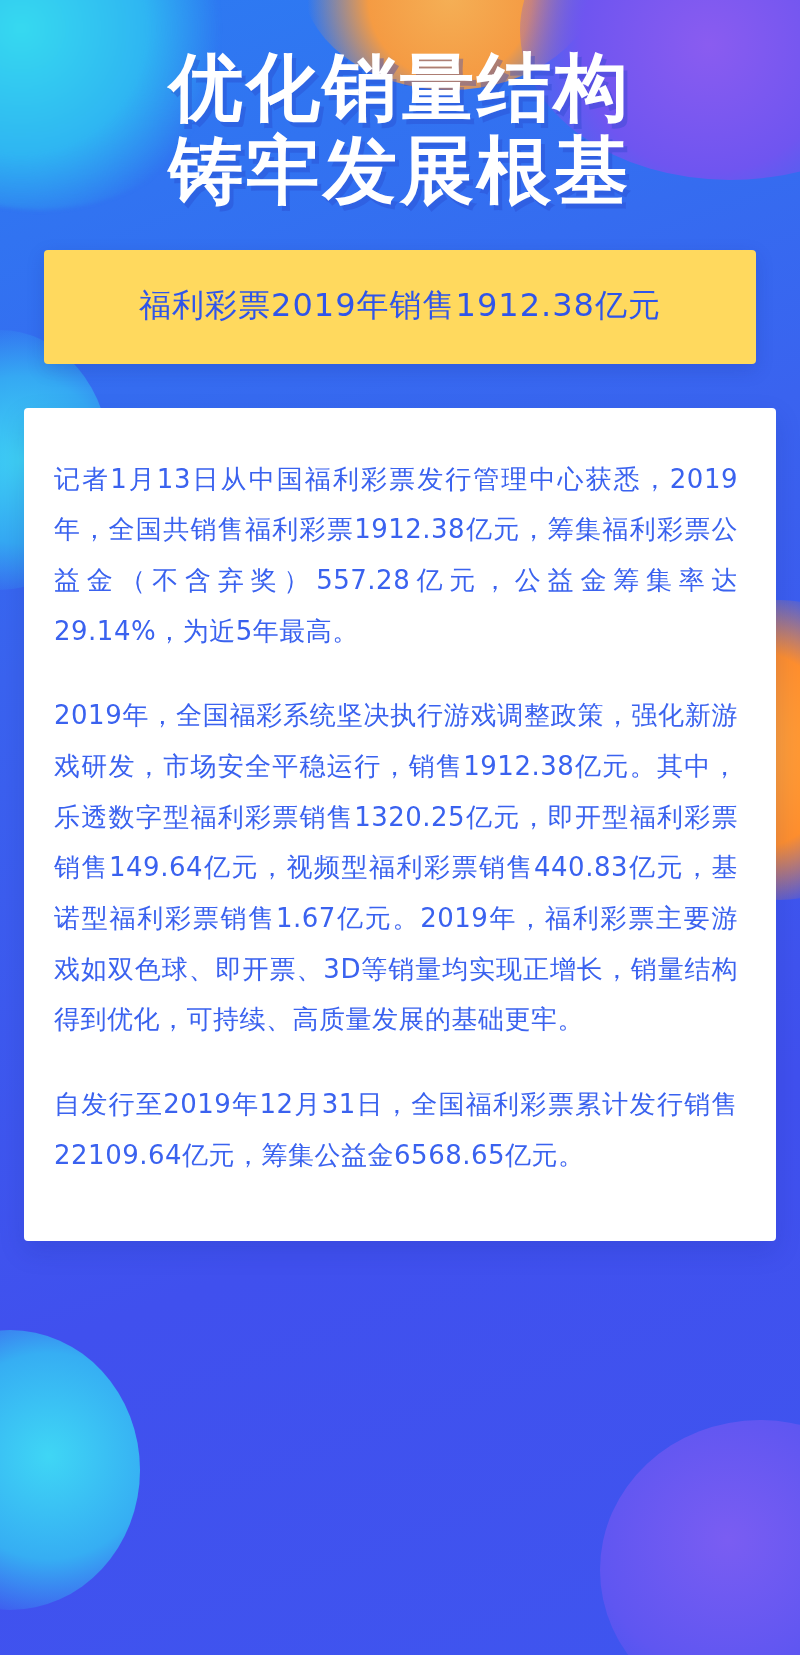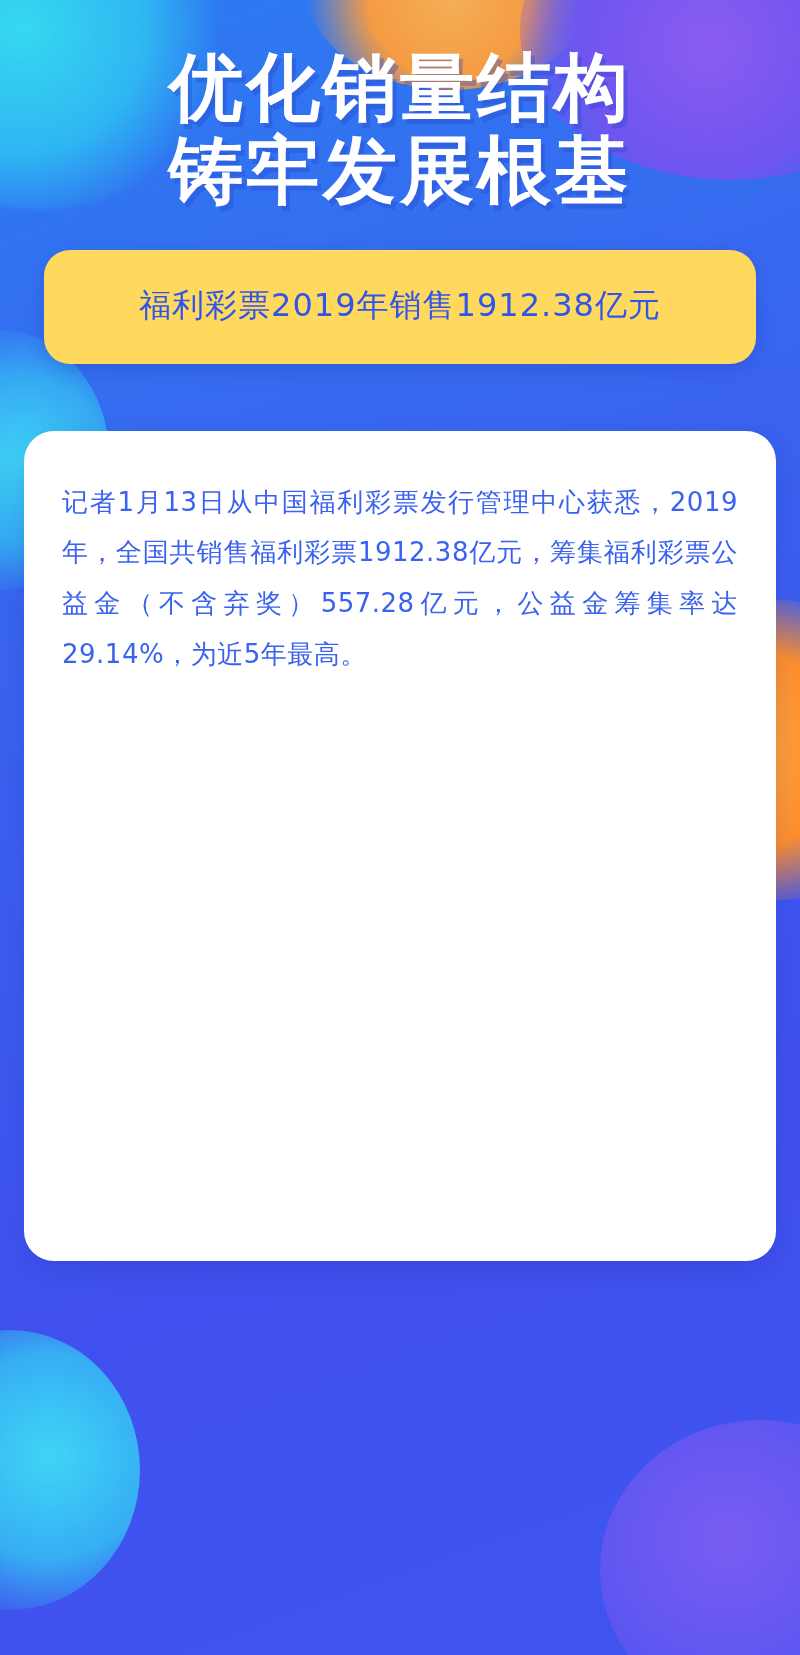--- a/index.html
+++ b/index.html
@@ -81,42 +81,42 @@
     text-shadow: 4px 5px 0 rgba(40,70,200,0.35);
     font-family: "DejaVu Sans", "Liberation Sans", sans-serif;
   }
 
   
   .callout {
     position: relative;
     z-index: 3;
     margin: 38px 44px 0 44px;
     background: #ffd95e;
-    border-radius: 26px;
+    border-radius: 4px;
     padding: 30px 26px 32px 26px;
     text-align: center;
     box-shadow: 0 6px 18px rgba(20,40,140,0.18);
   }
   .callout-line {
     display: block;
     color: #2f55ea;
     font-size: 32px;
     line-height: 1.62;
     letter-spacing: 1px;
     font-family: "DejaVu Sans", "Liberation Sans", sans-serif;
   }
 
   
   .article {
     position: relative;
     z-index: 3;
-    margin: 67px 24px 0 24px;
+    margin: 44px 24px 0 24px;
     background: #ffffff;
-    border-radius: 30px;
-    padding: 46px 38px 60px 38px;
+    border-radius: 4px;
+    padding: 46px 38px 60px 30px;
     box-shadow: 0 10px 26px rgba(20,40,140,0.16);
     min-height: 830px;
     box-sizing: border-box;
   }
   .para {
     color: #3a62ef;
     font-size: 26px;
     line-height: 1.95;
     text-align: justify;
     letter-spacing: 0.5px;
@@ -142,15 +142,17 @@
     <span class="headline-line">优化销量结构</span>
     <span class="headline-line">铸牢发展根基</span>
   </div>
 
   <div class="callout">
     <span class="callout-line">福利彩票2019年销售1912.38亿元</span>
   </div>
 
   <div class="article">
     <p class="para">记者1月13日从中国福利彩票发行管理中心获悉，2019年，全国共销售福利彩票1912.38亿元，筹集福利彩票公益金（不含弃奖）557.28亿元，公益金筹集率达29.14%，为近5年最高。</p>
+    <p class="para">2019年，全国福彩系统坚决执行游戏调整政策，强化新游戏研发，市场安全平稳运行，销售1912.38亿元。其中，乐透数字型福利彩票销售1320.25亿元，即开型福利彩票销售149.64亿元，视频型福利彩票销售440.83亿元，基诺型福利彩票销售1.67亿元。2019年，福利彩票主要游戏如双色球、即开票、3D等销量均实现正增长，销量结构得到优化，可持续、高质量发展的基础更牢。</p>
+    <p class="para">自发行至2019年12月31日，全国福利彩票累计发行销售22109.64亿元，筹集公益金6568.65亿元。</p>
   </div>
 
 </div>
 
 </body></html>

